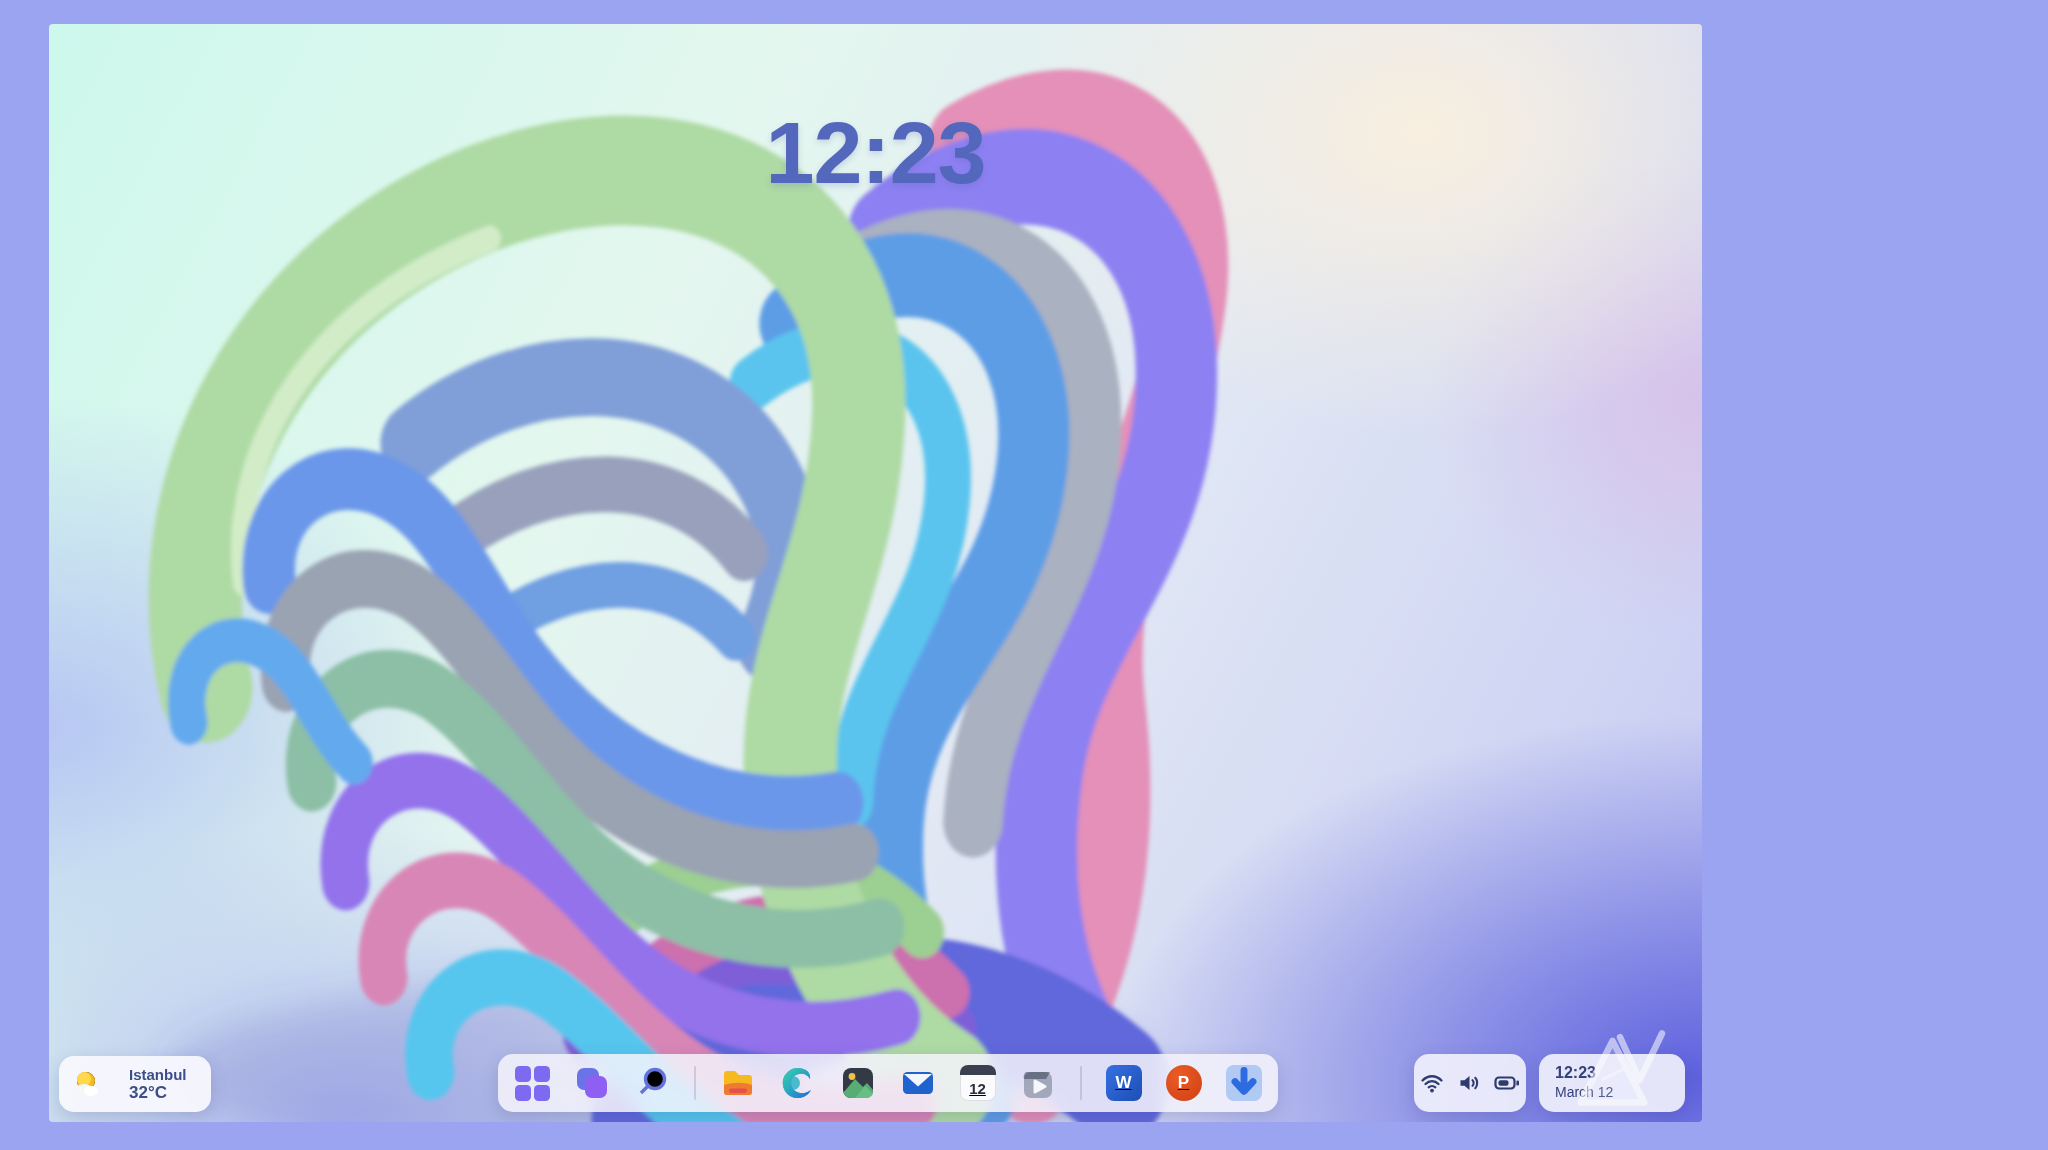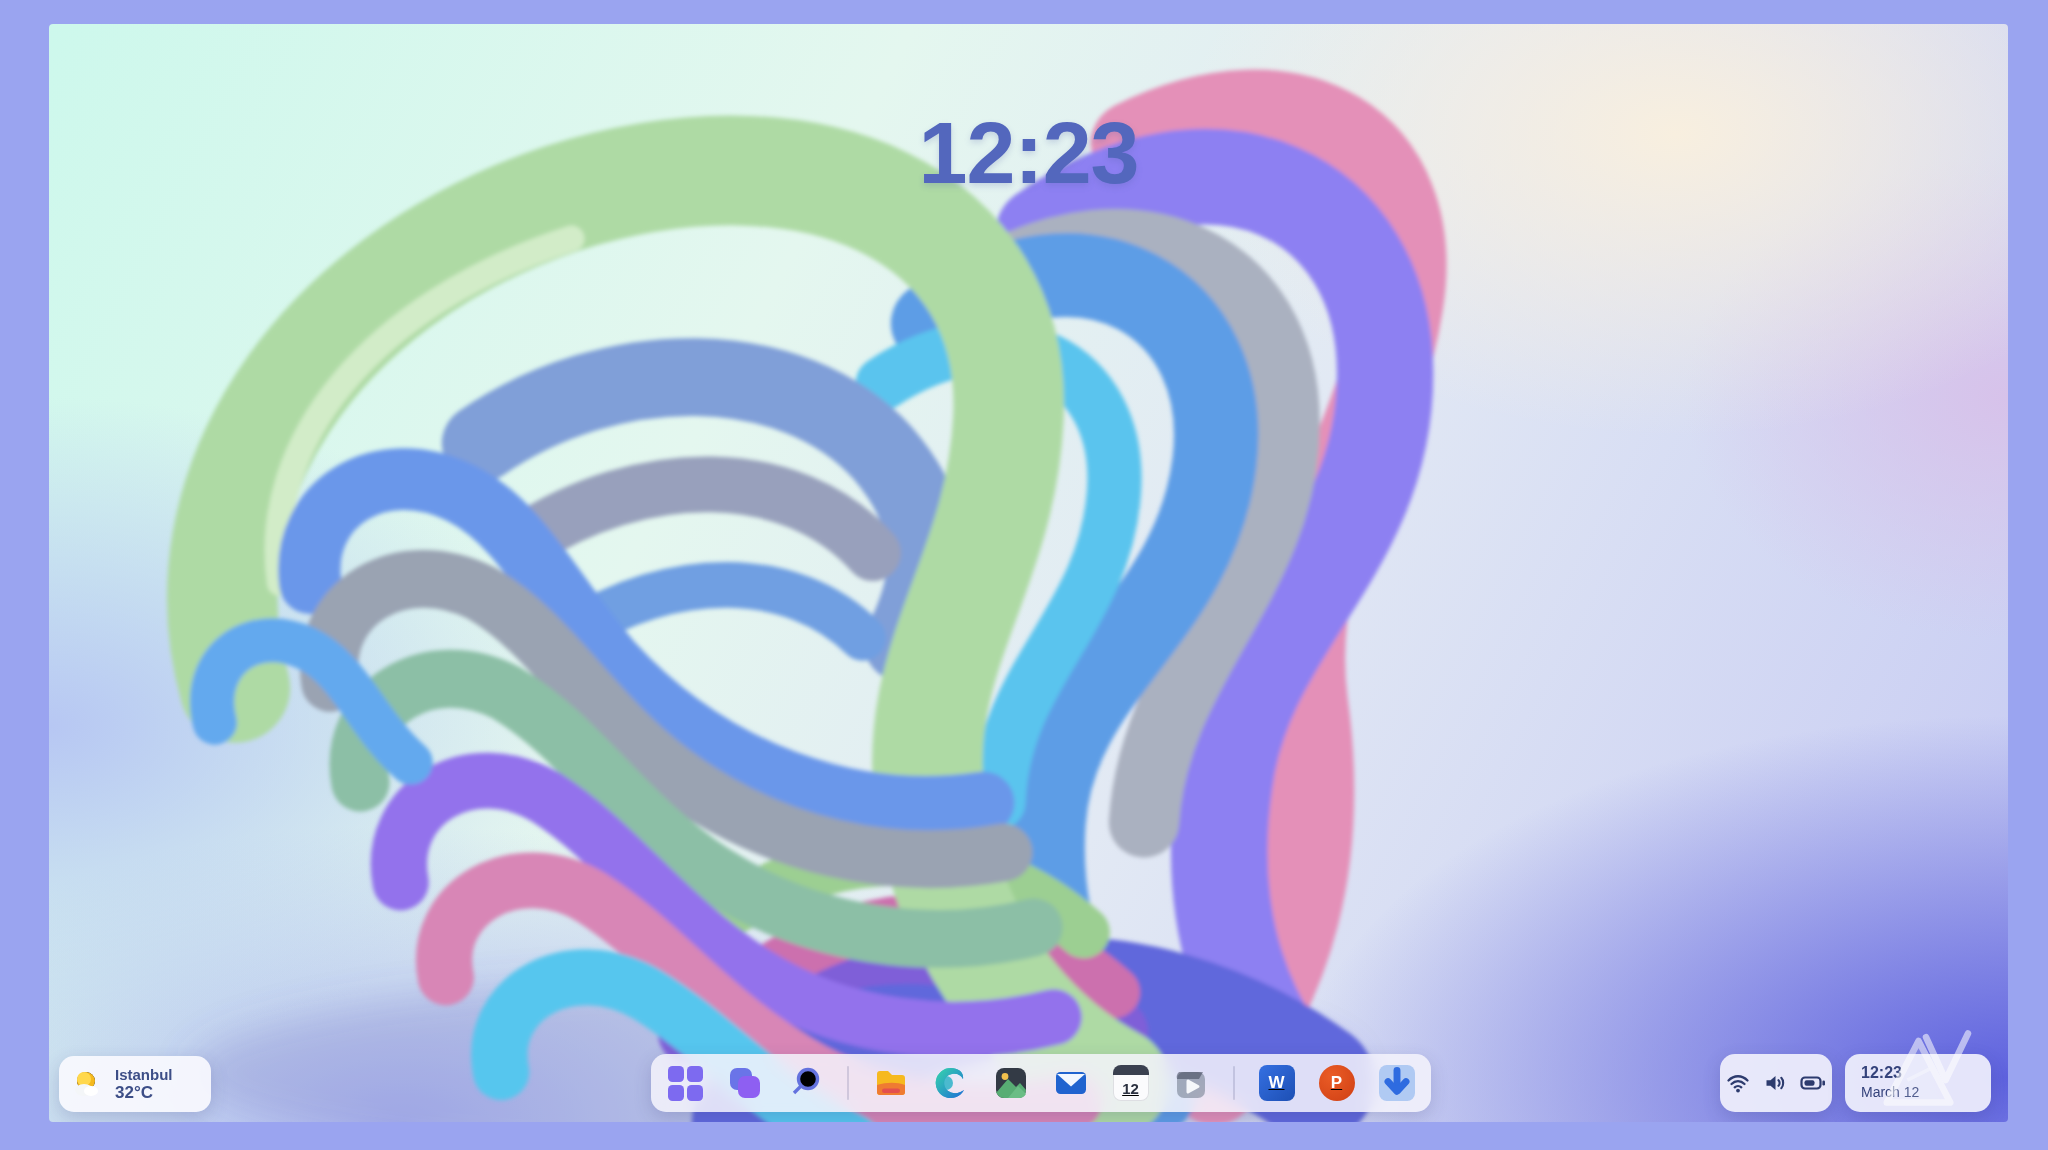--- a/index.html
+++ b/index.html
@@ -7,42 +7,42 @@
     width:2048px;height:1150px;overflow:hidden;position:relative;
     font-family:"Liberation Sans", sans-serif;
     background:
       radial-gradient(60% 65% at 100% 100%, #bdf2e0 0%, rgba(189,242,224,0) 55%),
       radial-gradient(50% 55% at 2% 100%, #e6d9ee 0%, rgba(230,217,238,0) 60%),
       radial-gradient(55% 60% at 0% 0%, #6273ee 0%, rgba(98,115,238,0) 65%),
       linear-gradient(135deg, #6a79ee 0%, #96a0f1 35%, #c7c6f2 62%, #ead fb 80%, #cdf0e2 100%);
     background-color:#9aa4f0;
   }
   .desktop{
-    position:absolute;left:49px;top:24px;width:1959px;height:1098px;
+    position:absolute;left:49px;top:24px;width:1653px;height:1098px;
     border-radius:4px;overflow:hidden;
     background:
       radial-gradient(42% 46% at 83% 10%, #f8efdf 0%, rgba(248,239,223,0) 60%),
       radial-gradient(30% 40% at 100% 34%, #d7c2ea 0%, rgba(215,194,234,0) 55%),
       radial-gradient(60% 55% at 100% 96%, #5e62de 0%, rgba(94,98,222,0) 60%),
       radial-gradient(45% 50% at 0% 64%, #b7c7f3 0%, rgba(183,199,243,0) 60%),
       radial-gradient(50% 45% at 18% 100%, #aeb8f1 0%, rgba(174,184,241,0) 60%),
       linear-gradient(118deg, #cdf8ec 0%, #e4f7ef 34%, #e2e9f4 58%, #c5c9f3 100%);
   }
   .ribbons{position:absolute;inset:0;width:100%;height:100%;}
   .clock-big{
     position:absolute;top:78px;left:50%;transform:translateX(-50%);
     font-size:88px;font-weight:bold;letter-spacing:-1px;color:#5367bd;
     text-shadow:0 3px 6px rgba(80,95,170,.22);
   }
   .card{
     position:absolute;background:rgba(248,248,254,.92);border-radius:15px;
     box-shadow:0 6px 18px rgba(50,55,120,.20);
   }
   
-  .weather{left:10px;bottom:10px;width:152px;height:56px;display:flex;align-items:center;gap:10px;padding-left:10px;box-sizing:border-box;}
+  .weather{left:10px;bottom:10px;width:152px;height:56px;display:flex;align-items:center;gap:24px;padding-left:10px;box-sizing:border-box;}
   .weather-text{display:flex;flex-direction:column;line-height:1.15;}
   .weather-city{font-size:15px;font-weight:bold;color:#3d4e87;}
   .weather-temp{font-size:17px;font-weight:bold;color:#3d4e87;}
   
   .taskbar{
     left:calc(50% + 12px);transform:translateX(-50%);bottom:10px;height:58px;
     display:flex;align-items:center;gap:24px;padding:0 16px;
     background:rgba(245,243,251,.85);backdrop-filter:blur(8px);
   }
   .tb-item{width:36px;height:36px;flex:0 0 auto;position:relative;cursor:pointer;text-decoration:underline;}

